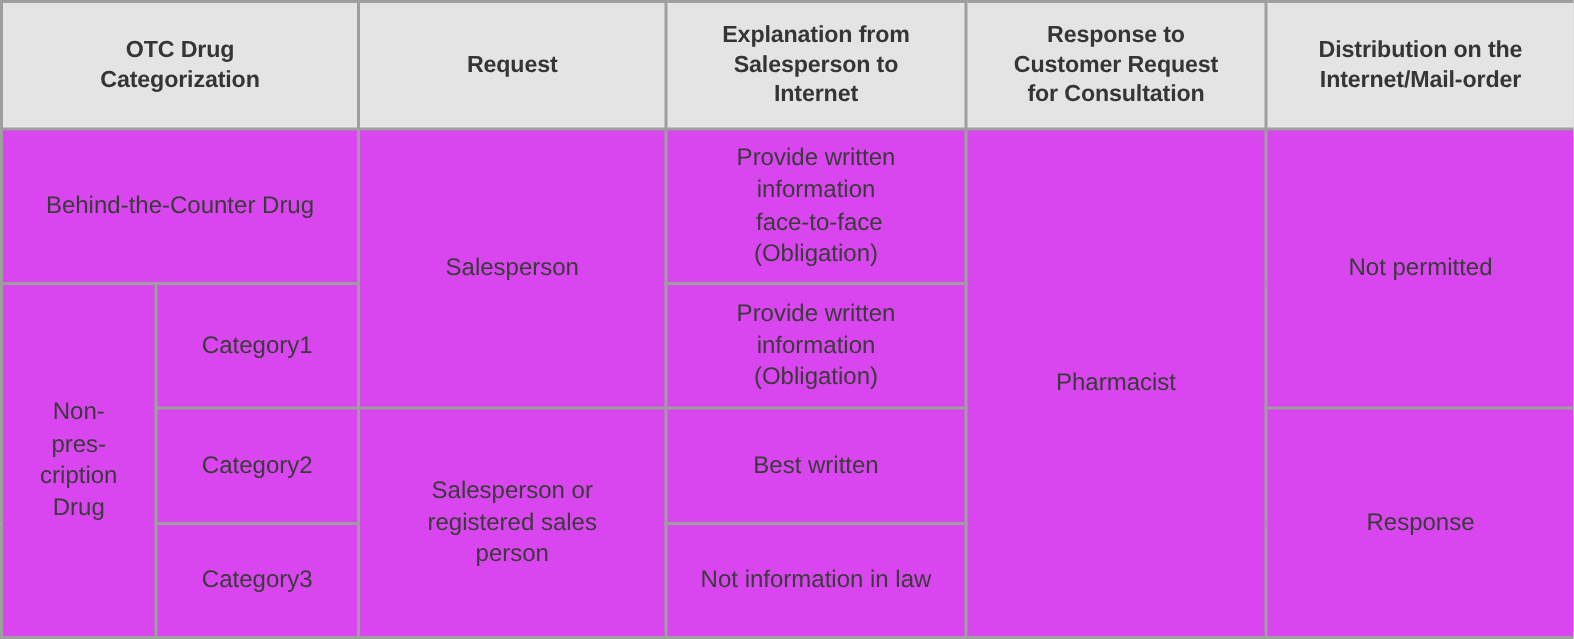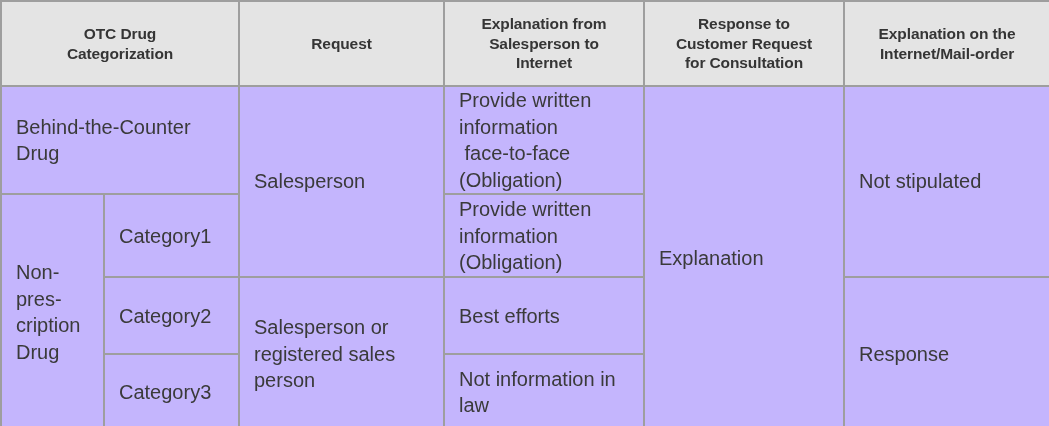--- a/index.html
+++ b/index.html
@@ -30,28 +30,28 @@
     height: 426px;
     border-collapse: collapse;
     table-layout: fixed;
     background: #ffffff;
   }
 
   table.otc-table td,
   table.otc-table th {
     border: 2px solid #9e9e9e;
     padding: 0 14px;
-    font-size: 20px;
+    font-size: 16px;
     line-height: 1.33;
     font-weight: normal;
     color: #3a3a3a;
     vertical-align: middle;
-    text-align: left;
+    text-align: center;
     box-sizing: border-box;
-    background: #c4b5fd;
+    background: #d946ef;
   }
 
   
   table.otc-table thead th {
     background: #e4e4e4;
     font-weight: bold;
     text-align: center;
     font-size: 15.5px;
     line-height: 1.28;
     color: #353535;
@@ -94,55 +94,55 @@
       <tr>
         <th colspan="2" style="height:85px" class="nowrap-line">OTC Drug
 Categorization</th>
         <th class="nowrap-line">Request</th>
         <th class="nowrap-line">Explanation from
 Salesperson to
 Internet</th>
         <th class="nowrap-line">Response to
 Customer Request
 for Consultation</th>
-        <th class="nowrap-line">Explanation on the
+        <th class="nowrap-line">Distribution on the
 Internet/Mail-order</th>
       </tr>
     </thead>
 
     <tbody>
 
       <tr style="height:103px">
         <td colspan="2" class="shade nowrap-line">Behind-the-Counter Drug</td>
         <td rowspan="2" class="nowrap-line">Salesperson</td>
         <td class="nowrap-line">Provide written
 information
  face-to-face
 (Obligation)</td>
-        <td rowspan="4" class="center nowrap-line">Explanation</td>
-        <td rowspan="2" class="center nowrap-line">Not stipulated</td>
+        <td rowspan="4" class="center nowrap-line">Pharmacist</td>
+        <td rowspan="2" class="center nowrap-line">Not permitted</td>
       </tr>
 
       <tr style="height:83px">
         <td rowspan="3" class="shade shade-center nowrap-line">Non-
 pres-
 cription
 Drug</td>
         <td class="nowrap-line">Category1</td>
         <td class="nowrap-line">Provide written
 information
 (Obligation)</td>
       </tr>
 
       <tr style="height:77px">
         <td class="nowrap-line">Category2</td>
         <td rowspan="2" class="nowrap-line">Salesperson or
 registered sales
 person</td>
-        <td class="nowrap-line">Best efforts</td>
+        <td class="nowrap-line">Best written</td>
         <td rowspan="2" class="center nowrap-line">Response</td>
       </tr>
 
       <tr style="height:76px">
         <td class="nowrap-line">Category3</td>
         <td class="nowrap-line">Not information in law</td>
       </tr>
 
     </tbody>
   </table>

